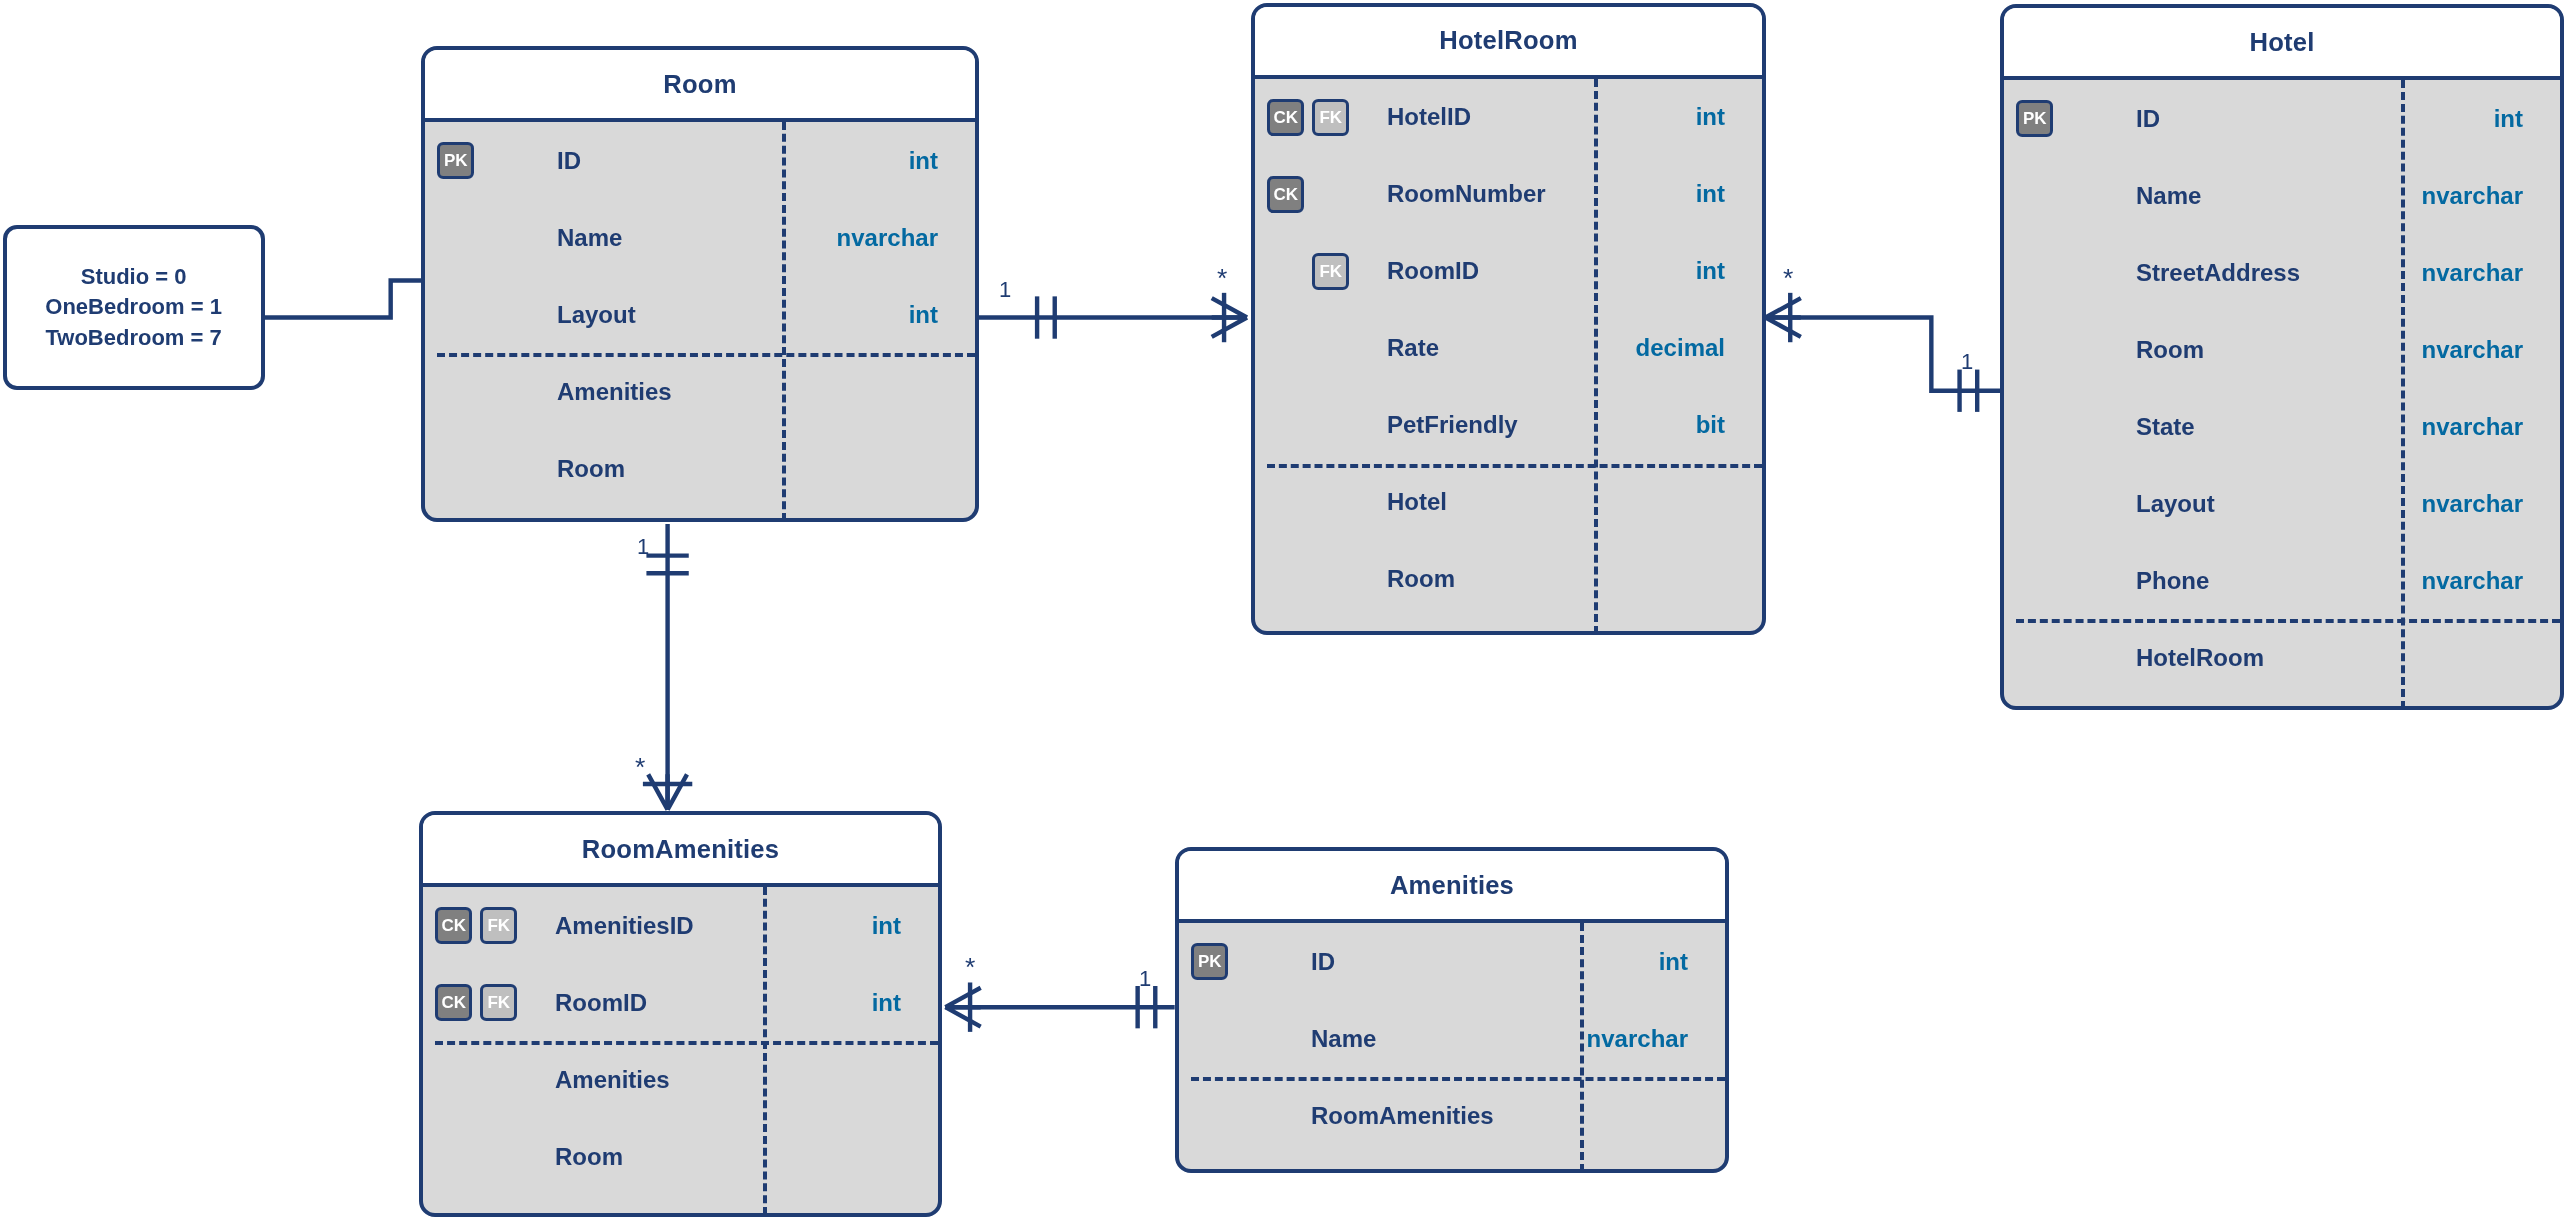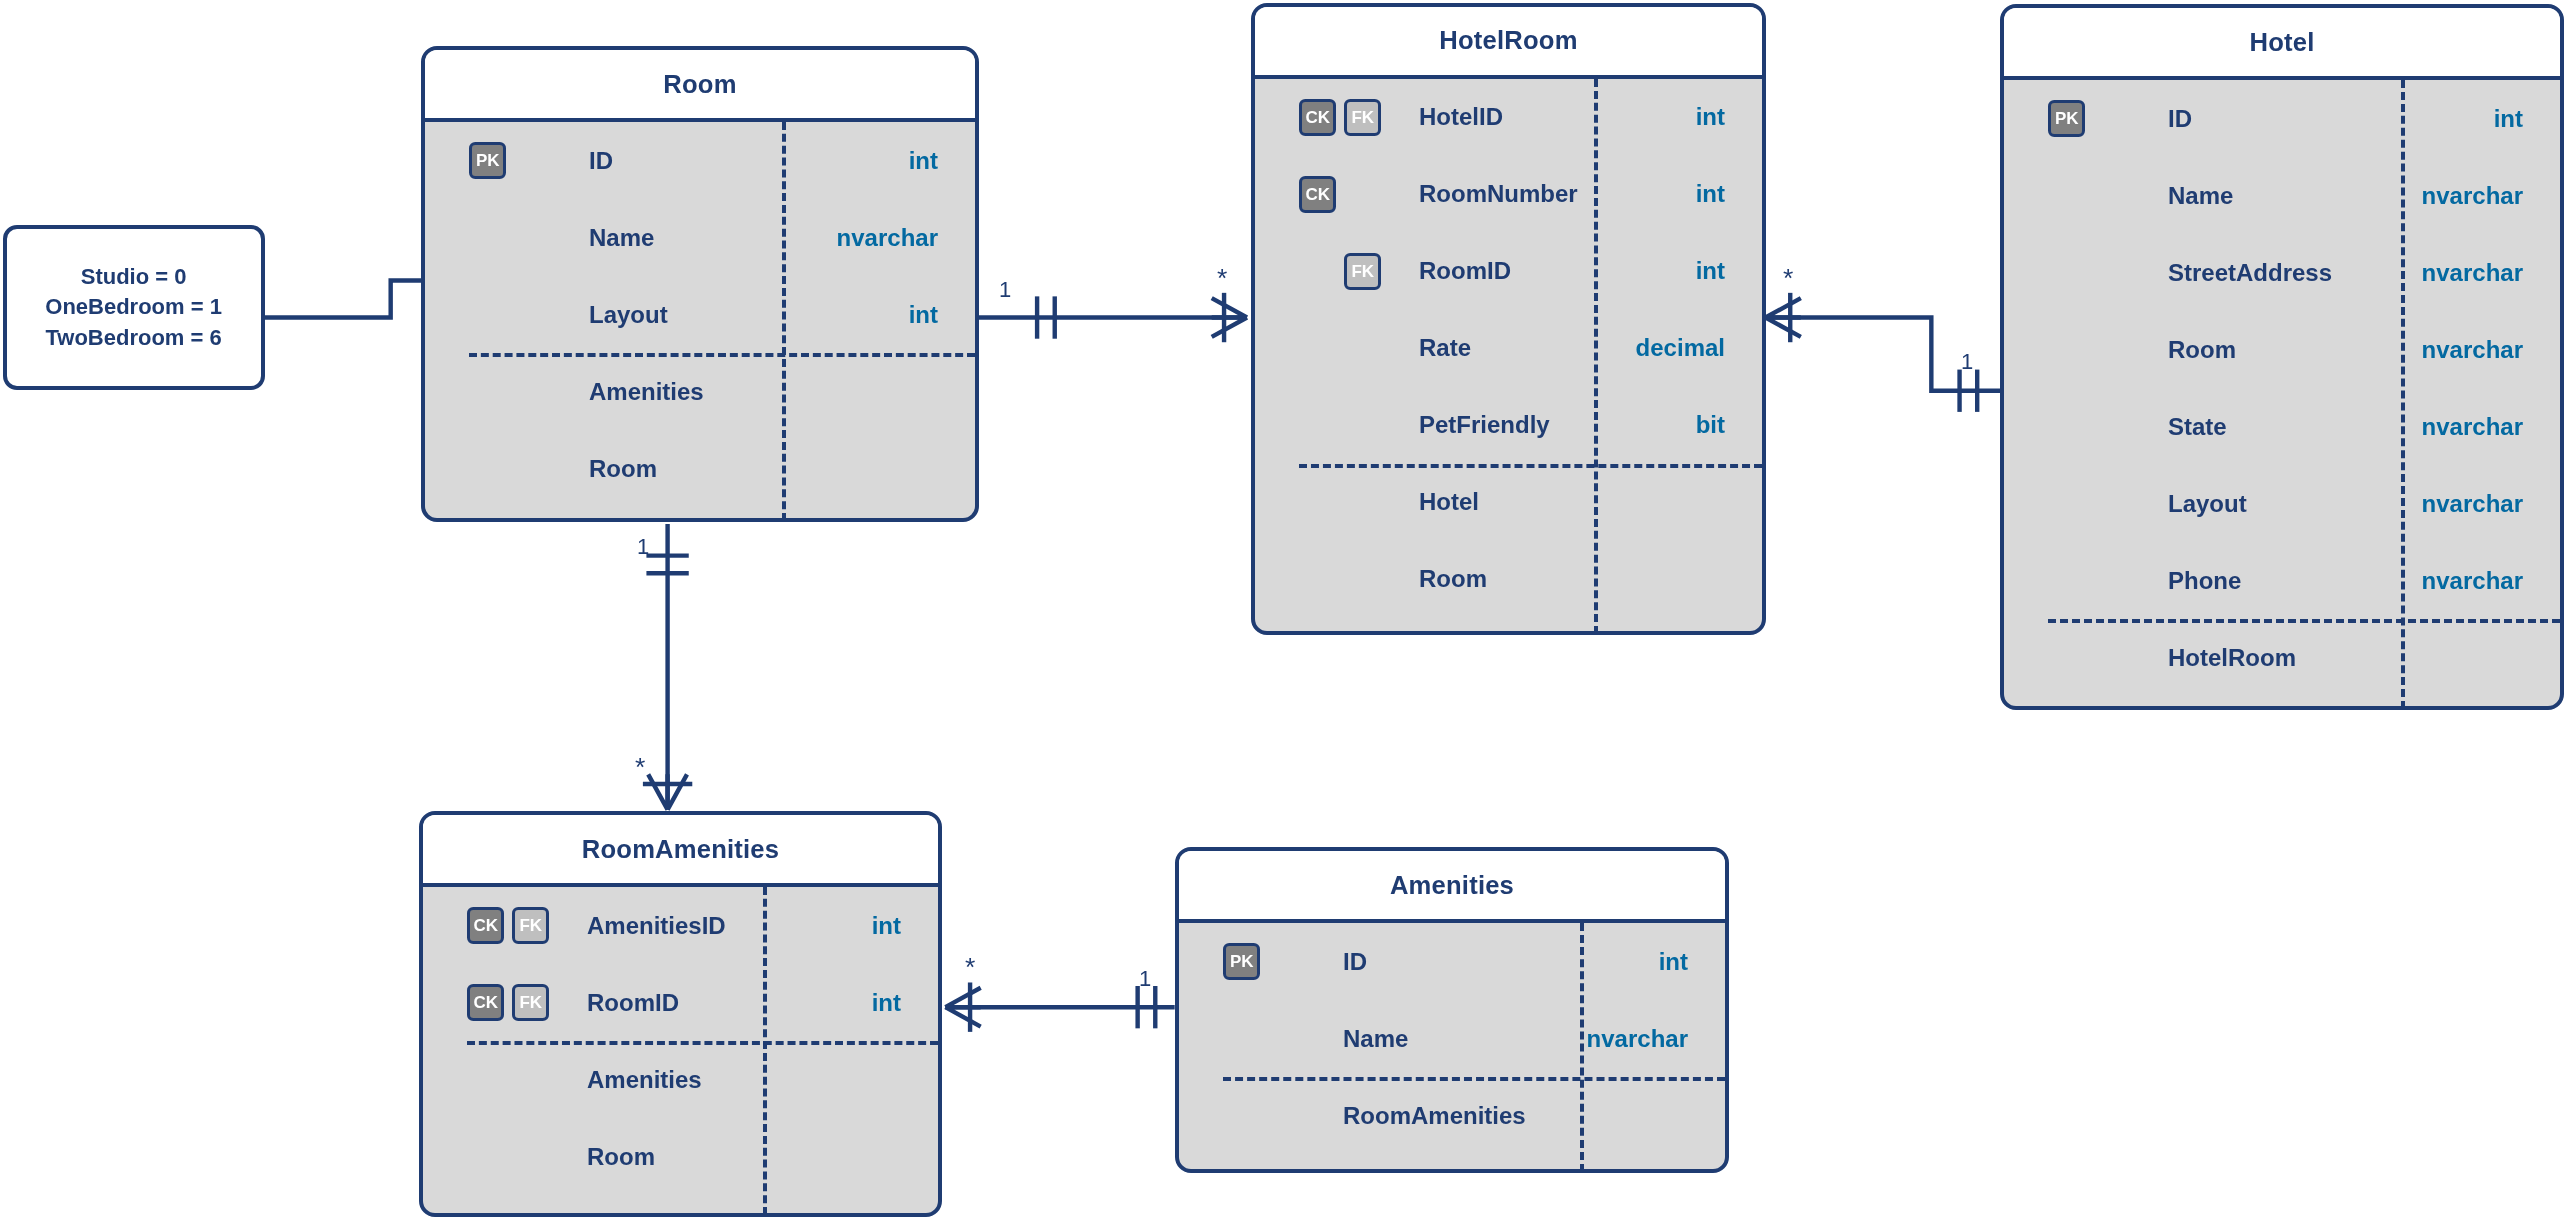--- a/index.html
+++ b/index.html
@@ -8,21 +8,21 @@
 
   #stage{position:absolute;left:0;top:0;width:2576px;height:1218px;}
 
   
   .entity{position:absolute;box-sizing:border-box;border:4.4px solid #1F3C72;
           border-radius:16px;background:#D9D9D9;overflow:hidden;font-weight:bold;}
   .ent-title{box-sizing:border-box;height:72px;background:#ffffff;
              border-bottom:4.4px solid #1F3C72;display:flex;align-items:center;
              justify-content:center;}
   .ent-title span{font-size:25.6px;color:#1F3C72;letter-spacing:0.2px;}
-  .ent-body{position:relative;padding-left:32px;}
+  .ent-body{position:relative;}
 
   .attr-row{position:relative;display:flex;align-items:center;height:77px;}
   .attr-row.sep-top::before{content:"";position:absolute;left:12.3px;right:0;top:0;
       border-top:4.4px dashed #1F3C72;}
 
   .keycell{width:132px;flex:0 0 132px;display:flex;align-items:center;
            padding-left:12.3px;box-sizing:border-box;gap:8px;}
   .badge{width:37px;height:37px;box-sizing:border-box;border:3.5px solid #1F3C72;
          border-radius:6.2px;display:flex;align-items:center;justify-content:center;
          font-size:17px;color:#ffffff;line-height:1;}
@@ -105,21 +105,21 @@
 
   <div class="card" style="left:637px;top:536px;">1</div>
   <div class="card star" style="left:635px;top:754px;">*</div>
 
   <div class="card star" style="left:965px;top:954px;">*</div>
   <div class="card" style="left:1139px;top:968px;">1</div>
 
   <div class="note" style="left:2.6px;top:225px;width:262px;height:165px;justify-content:center;">
     <div>Studio = 0</div>
     <div>OneBedroom = 1</div>
-    <div>TwoBedroom = 6</div>
+    <div>TwoBedroom = 7</div>
   </div>
 
   <div class="entity" style="left:421px;top:46px;width:558px;height:476px;">
     <div class="ent-title">
       <span>Room</span>
     </div>
     <div class="ent-body">
       <div class="vdiv" style="left:357px;height:399px;"></div>
 
       <div class="attr-row">

